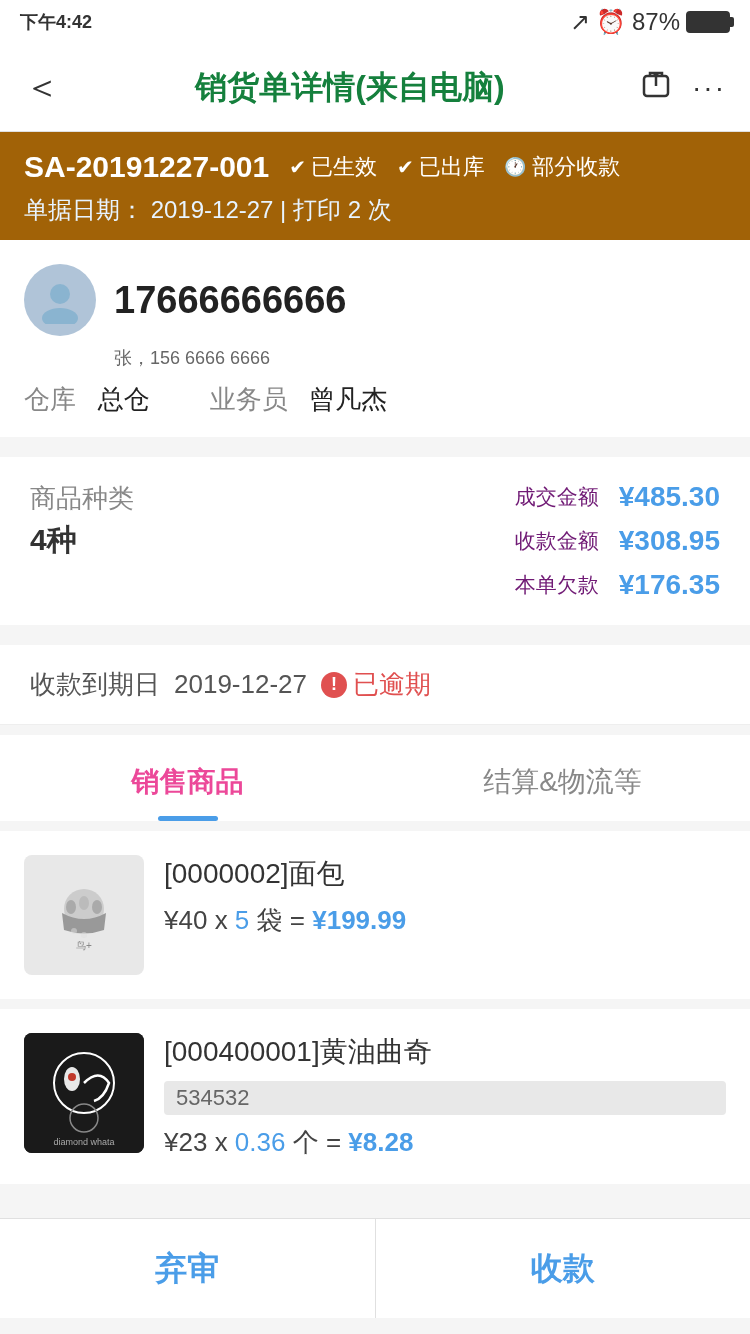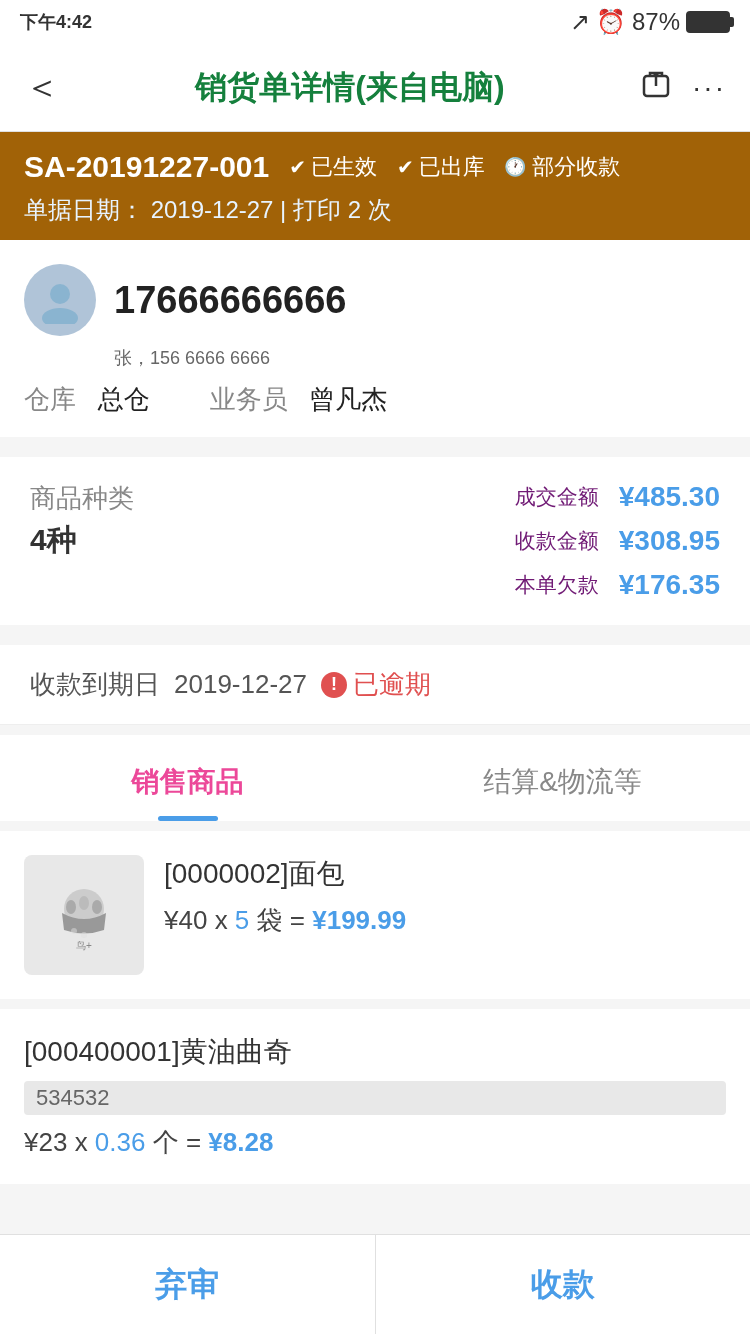--- a/index.html
+++ b/index.html
@@ -297,21 +297,21 @@
     }
     .product-price .qty { color: #4a9de8; }
     .product-price .total { color: #4a9de8; font-weight: 600; }
 
     
     .separator { height: 10px; background: #f5f5f5; }
 
     
     .bottom-bar {
       position: fixed;
-      bottom: 0;
+      bottom: 16px;
       left: 0;
       width: 750px;
       height: 100px;
       background: #fff;
       border-top: 1px solid #e0e0e0;
       display: flex;
     }
     .bottom-btn {
       flex: 1;
       display: flex;
@@ -482,20 +482,31 @@
         <span> x </span>
         <span class="qty">5</span>
         <span>袋</span>
         <span> = </span>
         <span class="total">¥199.99</span>
       </div>
     </div>
   </div>
 
   <div class="product-item">
+    <div class="product-thumb-2">
+      <svg viewBox="0 0 120 120" width="120" height="120" xmlns="http://www.w3.org/2000/svg">
+        <rect width="120" height="120" fill="#1a1a1a"></rect>
+        <circle cx="60" cy="50" r="30" fill="none" stroke="#fff" stroke-width="2"></circle>
+        <ellipse cx="48" cy="46" rx="8" ry="12" fill="#fff" opacity="0.9"></ellipse>
+        <circle cx="48" cy="44" r="4" fill="#c0392b"></circle>
+        <path d="M60 50 Q75 35 85 50 Q80 65 70 68" stroke="#fff" stroke-width="2.5" fill="none"></path>
+        <circle cx="60" cy="85" r="14" fill="none" stroke="#888" stroke-width="1.5"></circle>
+        <text x="60" y="112" text-anchor="middle" font-size="9" fill="#aaa">diamond whata</text>
+      </svg>
+    </div>
     <div class="product-info">
       <span class="product-name">
         <span>[000400001]黄油曲奇</span>
       </span>
       <span class="product-tag">534532</span>
       <div class="product-price">
         <span>¥23</span>
         <span> x </span>
         <span class="qty">0.36</span>
         <span>个</span>

